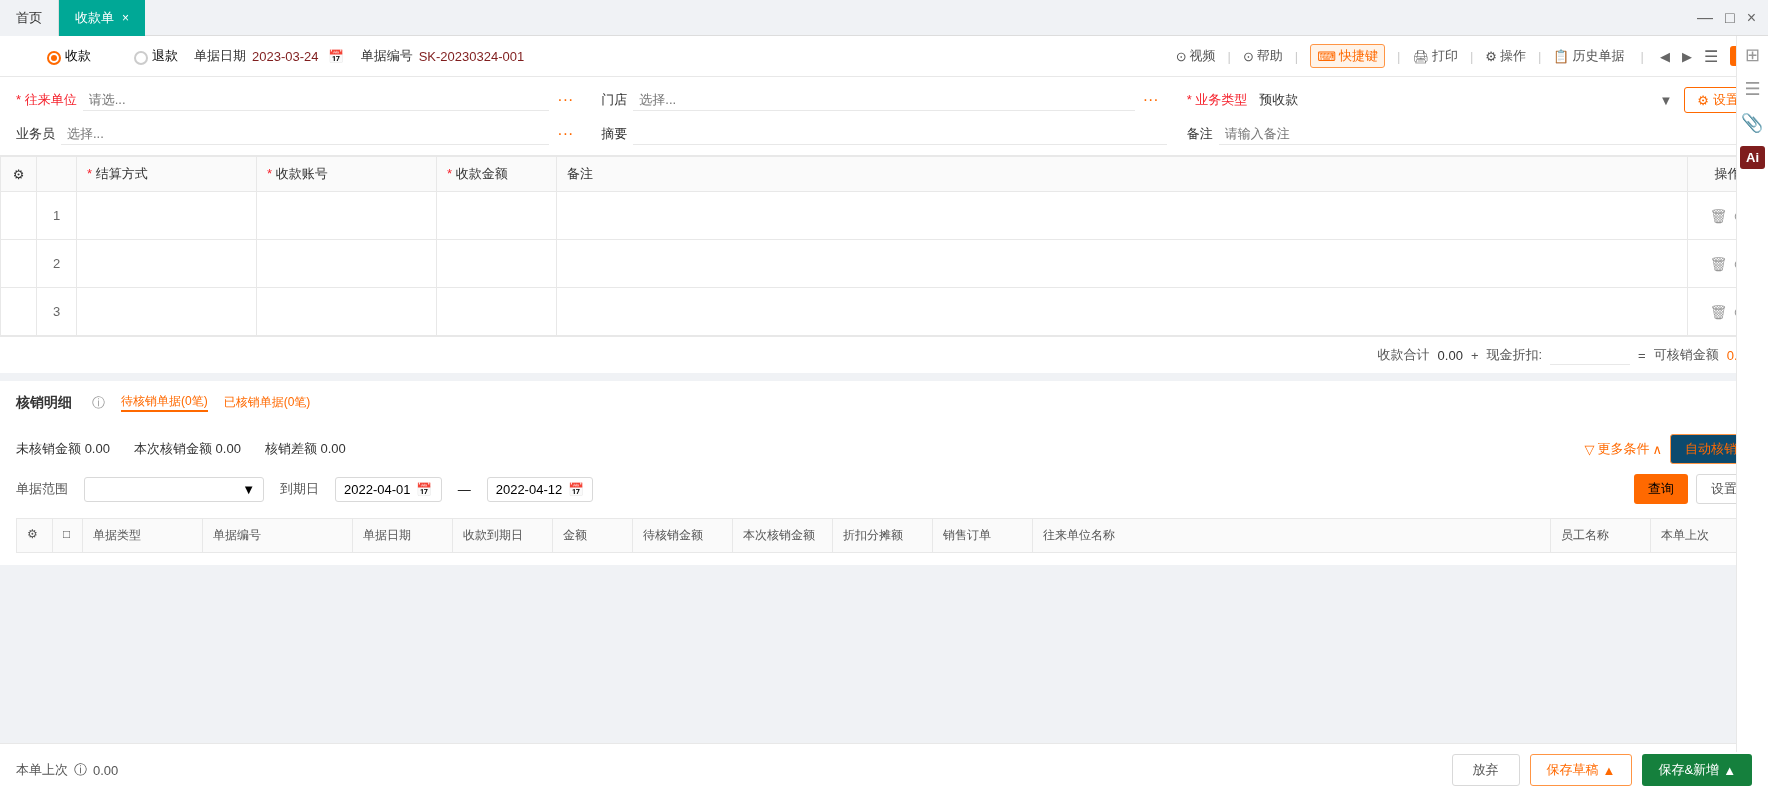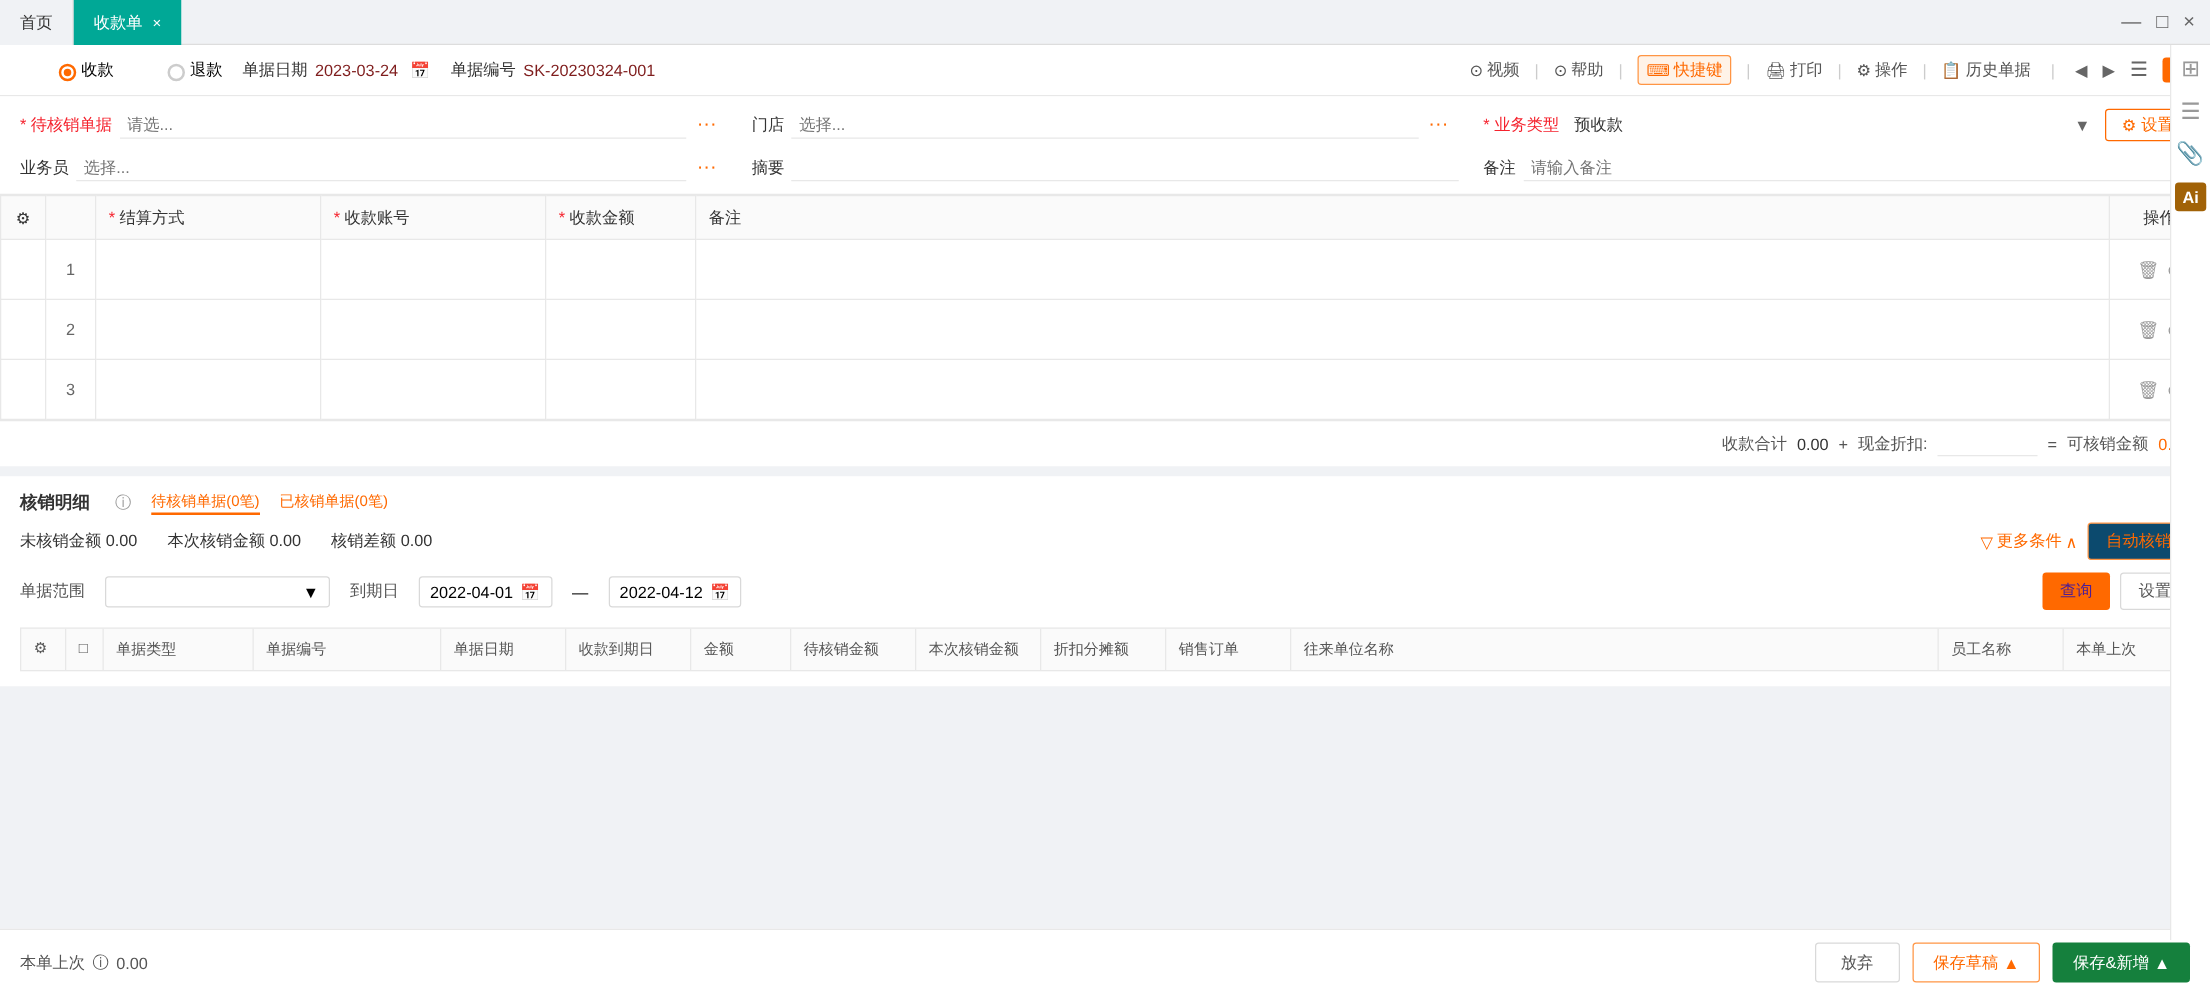--- a/index.html
+++ b/index.html
@@ -84,21 +84,21 @@
     .summary-label { color: #555; }
     .summary-value { color: #333; font-weight: 500; }
     .summary-orange { color: #ff6900; font-weight: 500; }
     .summary-input {
       border: none; border-bottom: 1px solid #e8e8e8; width: 80px; outline: none;
       padding: 2px 4px; text-align: right;
     }
 
     
     .core-section { background: #fff; margin-top: 8px; padding: 12px 16px; }
-    .core-header { display: flex; gap: 16px; margin-bottom: 6px; }
+    .core-header { display: flex; align-items: center; gap: 16px; margin-bottom: 22px; }
     .core-title { font-size: 14px; font-weight: 600; color: #333; }
     .core-info-icon { color: #999; cursor: pointer; margin-left: 4px; }
     .core-tab { color: #ff6900; cursor: pointer; font-size: 12px; }
     .core-tab.active { border-bottom: 2px solid #ff6900; }
     .core-stats { display: flex; align-items: center; gap: 24px; margin-bottom: 10px; }
     .core-stat { color: #555; }
     .core-stat span { color: #333; font-weight: 500; }
     .core-filters { display: flex; align-items: center; gap: 16px; margin-bottom: 14px; flex-wrap: wrap; }
     .filter-select {
       border: 1px solid #d9d9d9; border-radius: 3px; padding: 4px 8px;
@@ -110,21 +110,21 @@
       display: flex; align-items: center; gap: 6px; cursor: pointer;
     }
     .filter-right { margin-left: auto; display: flex; align-items: center; gap: 8px; }
     .btn-more { color: #ff6900; cursor: pointer; display: flex; align-items: center; gap: 3px; }
     .btn-auto {
       background: #0c4a6e; border: 1px solid #ff9544; border-radius: 3px;
       padding: 5px 14px; color: #ff6900; cursor: pointer;
     }
     .btn-query {
       background: #ff6900; border: none; border-radius: 3px;
-      padding: 1px 14px; color: #4c1d95; cursor: pointer; text-align: center;
+      padding: 1px 14px; color: #000000; cursor: pointer; text-align: center;
     }
     .btn-settings-sm {
       background: #fff; border: 1px solid #d9d9d9; border-radius: 3px;
       padding: 5px 14px; color: #555; cursor: pointer;
     }
     .core-table-header { display: flex; background: #fafafa; border: 1px solid #e8e8e8; }
     .core-th {
       padding: 8px 10px; border-right: 1px solid #e8e8e8; text-align: left;
       color: #555; white-space: nowrap; font-weight: 500; font-size: 12px;
     }
@@ -149,21 +149,21 @@
       color: #fff; cursor: pointer; background: #15803d; display: flex; align-items: center; gap: 4px;
     }
 
     
     .right-sidebar {
       position: absolute; right: 0; top: 36px; width: 32px;
       display: flex; flex-direction: column; align-items: center;
       background: #fff; border-left: 1px solid #e8e8e8; padding: 8px 0; gap: 12px;
       height: calc(796px - 36px - 44px);
     }
-    .sidebar-icon-active { color: #ff6900; background: #a16207; color: #fff; padding: 4px 6px; border-radius: 3px; }
+    .sidebar-icon-active { color: #ff6900; background: #7f1d1d; color: #fff; padding: 4px 6px; border-radius: 3px; }
   </style>
 </head>
 <body>
 
 <div class="tab-bar">
   <div class="tab-home">
     <span>首页</span>
   </div>
   <div class="tab-active">
     <span>收款单</span>
@@ -233,21 +233,21 @@
       <span style="cursor:pointer;color:#666;">▶</span>
       <span style="cursor:pointer;color:#666; font-size:16px;">☰</span>
       <span style="cursor:pointer;color:#fff;background:#ff6900;padding:2px 5px;border-radius:3px; font-size:14px;">⊞</span>
     </div>
   </div>
 
   <div class="form-section">
     <div class="form-row">
 
       <div class="form-field" style="flex:2;">
-        <span class="field-label">* 待核销单据</span>
+        <span class="field-label">* 往来单位</span>
         <input class="field-input" type="text" placeholder="请选... " style="">
         <span class="field-more">···</span>
       </div>
 
       <div class="form-field" style="flex:2; margin-left:20px;">
         <span class="field-label optional">门店</span>
         <input class="field-input" type="text" placeholder="选择..." style="">
         <span class="field-more">···</span>
       </div>
 

